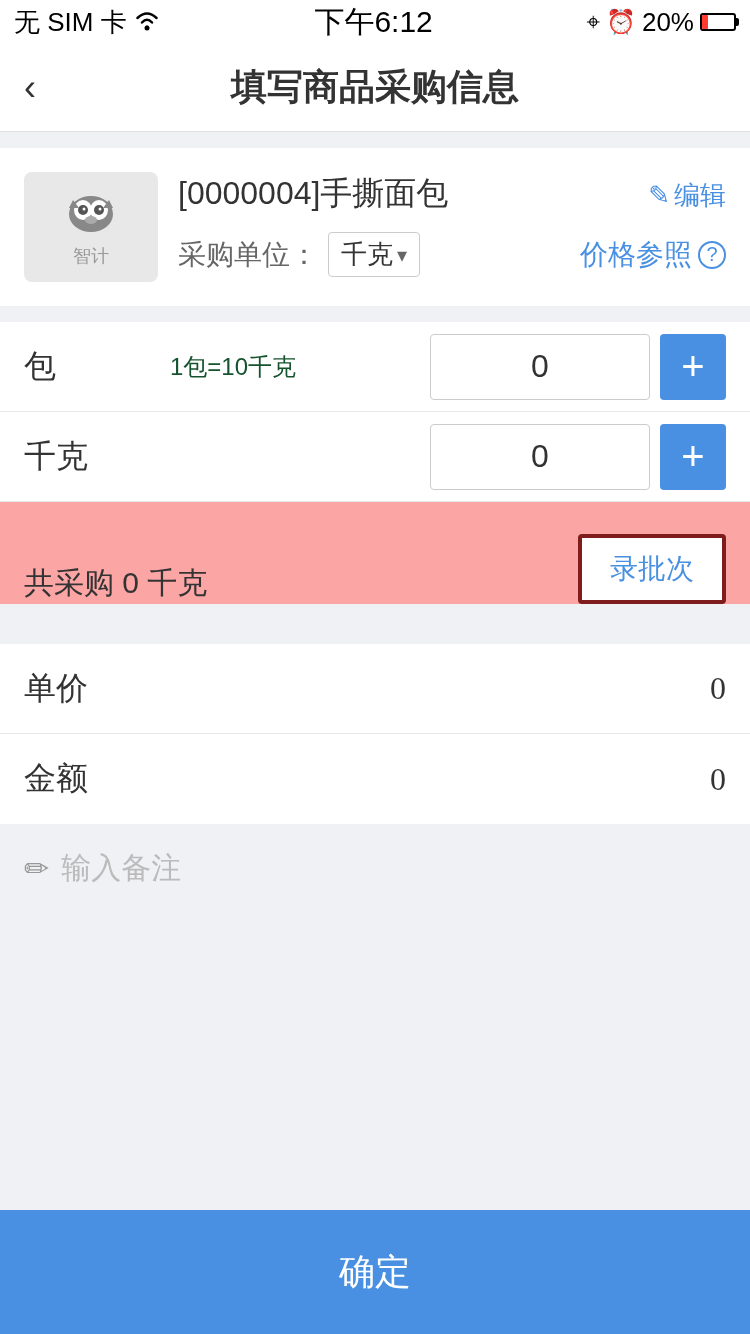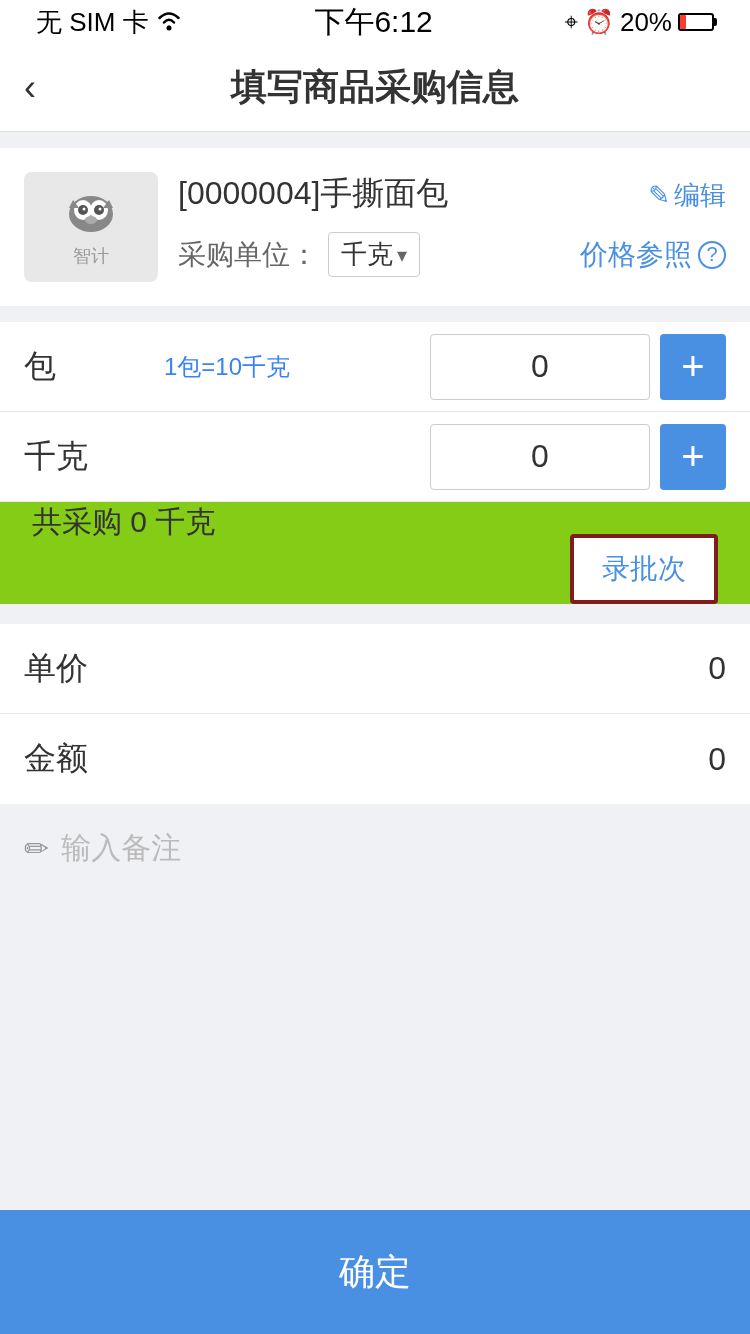--- a/index.html
+++ b/index.html
@@ -13,21 +13,21 @@
       flex-direction: column;
     }
 
     
     .status-bar {
       height: 44px;
       background: #fff;
       display: flex;
       align-items: center;
       justify-content: space-between;
-      padding: 0 36px;
+      padding: 0 14px;
       font-size: 28px;
     }
     .status-left {
       font-size: 26px;
       color: #000;
       display: flex;
       align-items: center;
       gap: 6px;
     }
     .status-center {
@@ -200,22 +200,22 @@
       min-height: 90px;
       border-bottom: 1px solid #e8e8e8;
     }
     .input-label {
       font-size: 32px;
       color: #333;
       min-width: 140px;
     }
     .input-sublabel {
       font-size: 24px;
-      color: #3b82f6;
-      margin-left: 0;
+      color: #14532d;
+      margin-left: 6px;
     }
     .input-field-wrap {
       flex: 1;
       display: flex;
       align-items: center;
       justify-content: flex-end;
       gap: 10px;
     }
     .qty-input {
       width: 220px;
@@ -237,45 +237,46 @@
       justify-content: center;
       font-size: 40px;
       color: #fff;
       cursor: pointer;
       flex-shrink: 0;
     }
 
     
     .summary-row {
       display: flex;
-      align-items: flex-start;
+      align-items: flex-end;
       justify-content: space-between;
-      padding: 0 32px;
+      padding: 0 24px;
       min-height: 90px;
-      background: #84cc16;
+      background: #fca5a5;
     }
     .summary-text {
       font-size: 30px;
       color: #333;
     }
     .batch-btn {
       border: 4px solid #7f1d1d;
       border-radius: 4px;
       padding: 12px 28px;
       font-size: 28px;
       color: #4a90e2;
       background: #fff;
       cursor: pointer;
       margin-top: 32px;
     }
 
     
     .price-section {
       background: #fff;
-      margin-top: 4px;
+      margin-top: 24px;
+      font-family: Liberation Serif, serif;
     }
     .price-row {
       display: flex;
       align-items: center;
       justify-content: space-between;
       padding: 0 24px;
       min-height: 90px;
       border-bottom: 1px solid #e8e8e8;
     }
     .price-row:last-child {

